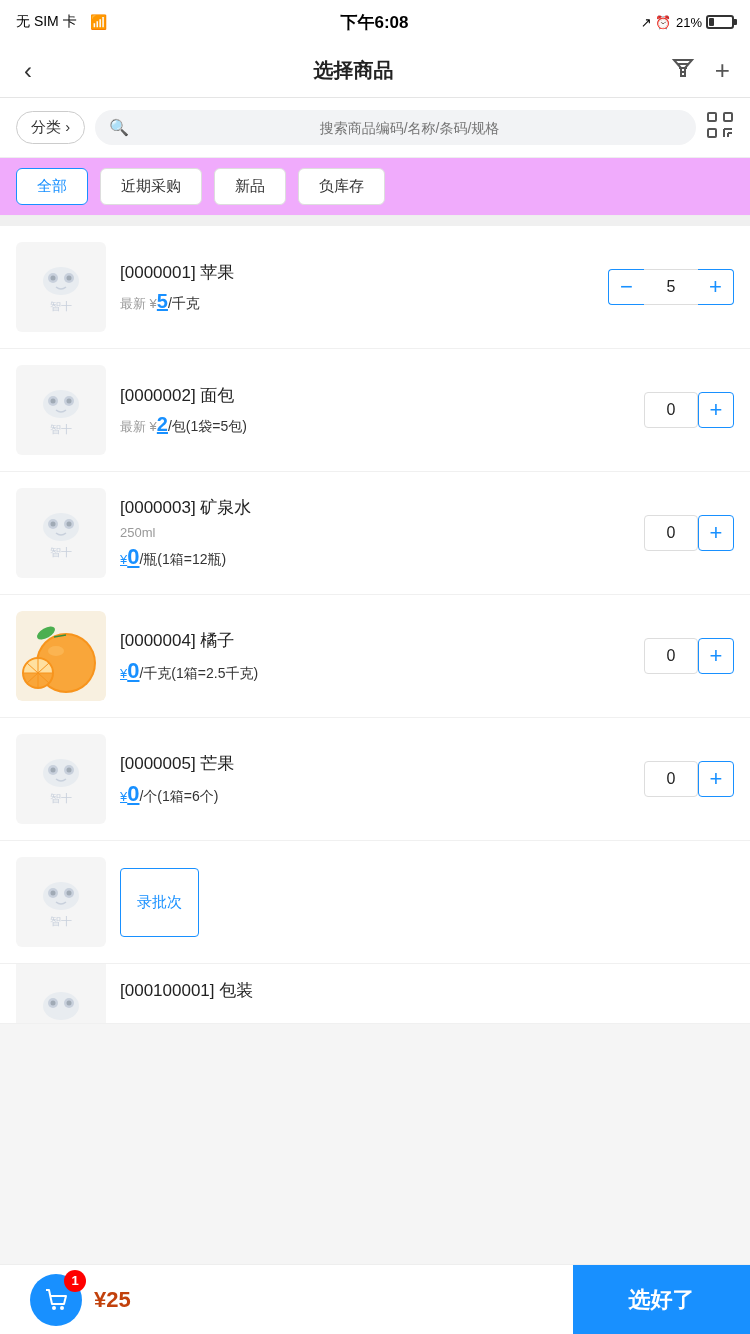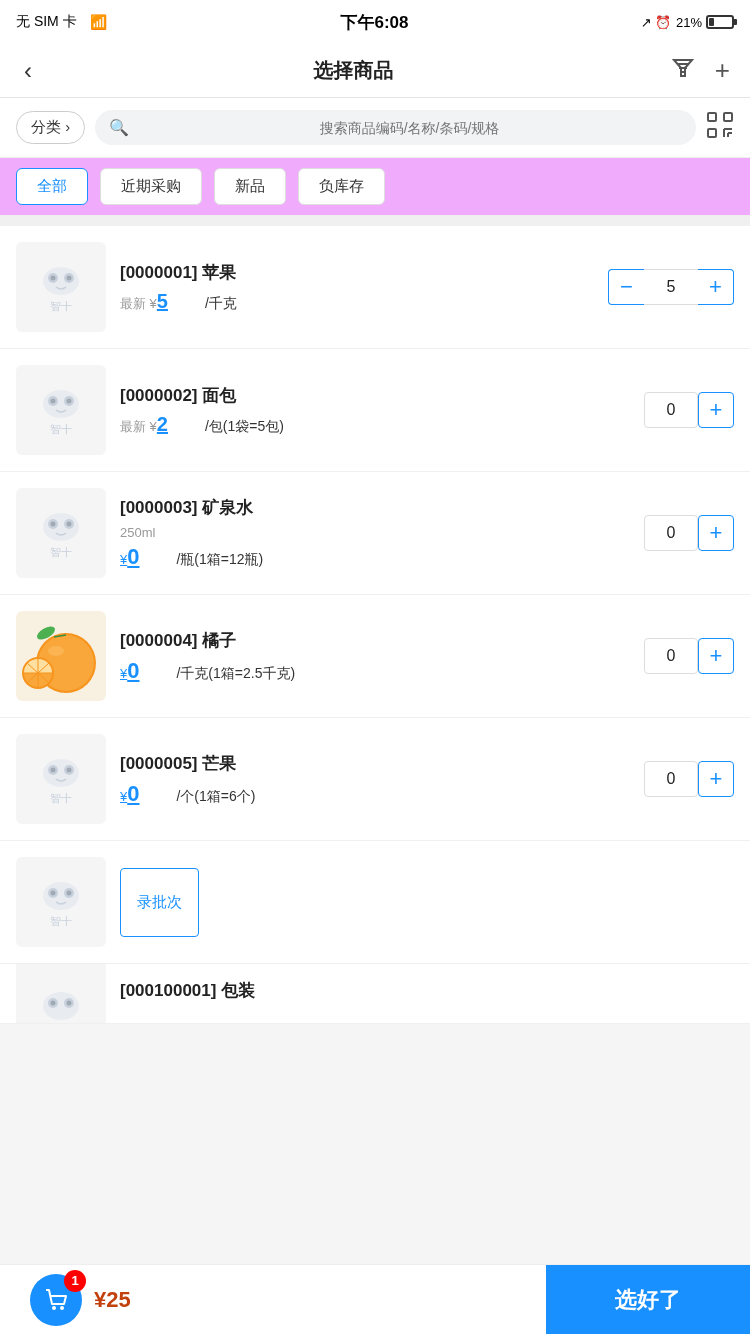--- a/index.html
+++ b/index.html
@@ -130,25 +130,25 @@
       align-items: center;
       justify-content: center;
       overflow: hidden;
     }
     .product-image.has-real { background: transparent; }
     .owl-logo {
       display: flex; flex-direction: column; align-items: center; gap: 2px;
     }
 
     .product-info { flex: 1; min-width: 0; }
-    .product-name { font-size: 17px; color: #222; font-weight: 700; margin-bottom: 6px; }
+    .product-name { font-size: 17px; color: #222; font-weight: 400; margin-bottom: 6px; }
     .product-spec { font-size: 13px; color: #999; margin-bottom: 4px; }
     .product-price { font-size: 15px; color: #333; }
     .price-latest { color: #999; font-size: 13px; }
-    .price-unit { color: #333; font-size: 14px; padding-left: 37px; }
+    .price-unit { color: #333; font-size: 14px; }
 
     .qty-control {
       display: flex;
       align-items: center;
       gap: 0;
       flex-shrink: 0;
     }
     .qty-btn {
       width: 36px;
       height: 36px;
@@ -226,21 +226,21 @@
       width: 22px;
       height: 22px;
       font-size: 13px;
       display: flex;
       align-items: center;
       justify-content: center;
       font-weight: bold;
     }
     .cart-total { font-size: 22px; font-weight: 600; color: #c2410c; }
     .confirm-btn {
-      width: 204px;
+      width: 177px;
       height: 70px;
       background: #1890ff;
       color: #fff;
       font-size: 22px;
       font-weight: 600;
       border: none;
       cursor: pointer;
       display: flex;
       align-items: center;
       justify-content: center;

